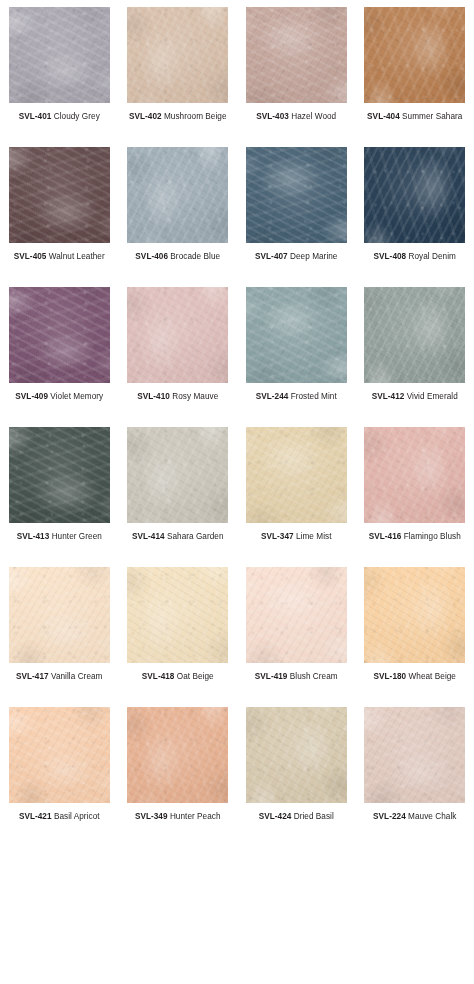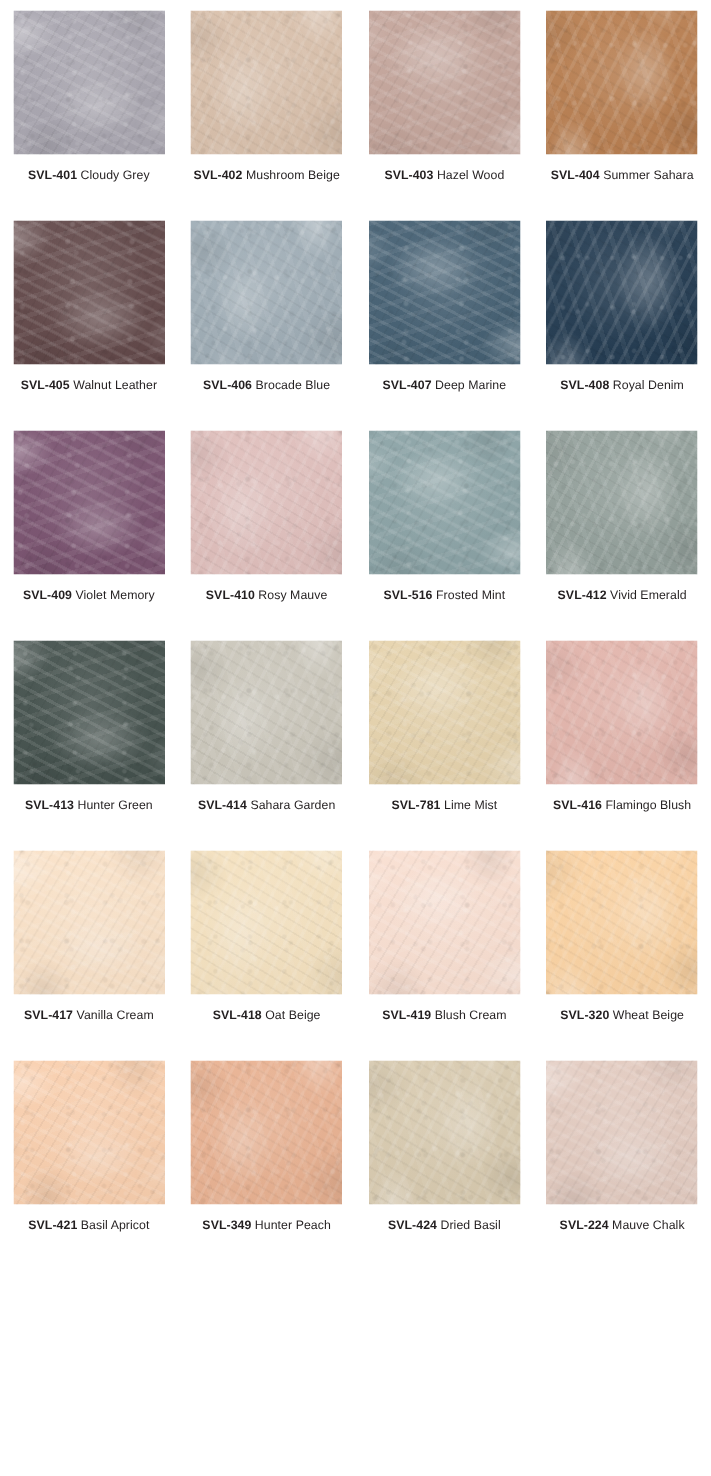--- a/index.html
+++ b/index.html
@@ -200,21 +200,21 @@
       <div class="swatch-label"><span class="code">SVL-410</span> <span class="name">Rosy Mauve</span></div>
     </div>
     <div class="swatch-cell">
       <div class="chip">
         <div class="base" style="background: rgb(139, 163, 166);"></div>
         <div class="tex1" style="transform: rotate(180deg) scale(1);"></div>
         <div class="tex2" style="transform: rotate(270deg) scale(1.12);"></div>
         <div class="tex3" style="transform: rotate(0deg) scale(1.04);"></div>
         <div class="vign"></div>
       </div>
-      <div class="swatch-label"><span class="code">SVL-516</span> <span class="name">Frosted Mint</span></div>
+      <div class="swatch-label"><span class="code">SVL-244</span> <span class="name">Frosted Mint</span></div>
     </div>
     <div class="swatch-cell">
       <div class="chip">
         <div class="base" style="background: rgb(147, 160, 155);"></div>
         <div class="tex1" style="transform: rotate(270deg) scale(1.08);"></div>
         <div class="tex2" style="transform: rotate(0deg) scale(1);"></div>
         <div class="tex3" style="transform: rotate(90deg) scale(1.12);"></div>
         <div class="vign"></div>
       </div>
       <div class="swatch-label"><span class="code">SVL-412</span> <span class="name">Vivid Emerald</span></div>
@@ -240,21 +240,21 @@
       <div class="swatch-label"><span class="code">SVL-414</span> <span class="name">Sahara Garden</span></div>
     </div>
     <div class="swatch-cell">
       <div class="chip">
         <div class="base" style="background: rgb(230, 211, 173);"></div>
         <div class="tex1" style="transform: rotate(180deg) scale(1.12);"></div>
         <div class="tex2" style="transform: rotate(270deg) scale(1.04);"></div>
         <div class="tex3" style="transform: rotate(0deg) scale(1.16);"></div>
         <div class="vign"></div>
       </div>
-      <div class="swatch-label"><span class="code">SVL-781</span> <span class="name">Lime Mist</span></div>
+      <div class="swatch-label"><span class="code">SVL-347</span> <span class="name">Lime Mist</span></div>
     </div>
     <div class="swatch-cell">
       <div class="chip">
         <div class="base" style="background: rgb(227, 181, 172);"></div>
         <div class="tex1" style="transform: rotate(270deg) scale(1);"></div>
         <div class="tex2" style="transform: rotate(0deg) scale(1.12);"></div>
         <div class="tex3" style="transform: rotate(90deg) scale(1.04);"></div>
         <div class="vign"></div>
       </div>
       <div class="swatch-label"><span class="code">SVL-416</span> <span class="name">Flamingo Blush</span></div>
@@ -290,21 +290,21 @@
       <div class="swatch-label"><span class="code">SVL-419</span> <span class="name">Blush Cream</span></div>
     </div>
     <div class="swatch-cell">
       <div class="chip">
         <div class="base" style="background: rgb(251, 211, 163);"></div>
         <div class="tex1" style="transform: rotate(270deg) scale(1.12);"></div>
         <div class="tex2" style="transform: rotate(0deg) scale(1.04);"></div>
         <div class="tex3" style="transform: rotate(90deg) scale(1.16);"></div>
         <div class="vign"></div>
       </div>
-      <div class="swatch-label"><span class="code">SVL-320</span> <span class="name">Wheat Beige</span></div>
+      <div class="swatch-label"><span class="code">SVL-180</span> <span class="name">Wheat Beige</span></div>
     </div>
     <div class="swatch-cell">
       <div class="chip">
         <div class="base" style="background: rgb(249, 207, 174);"></div>
         <div class="tex1" style="transform: rotate(0deg) scale(1);"></div>
         <div class="tex2" style="transform: rotate(90deg) scale(1.12);"></div>
         <div class="tex3" style="transform: rotate(180deg) scale(1.04);"></div>
         <div class="vign"></div>
       </div>
       <div class="swatch-label"><span class="code">SVL-421</span> <span class="name">Basil Apricot</span></div>

